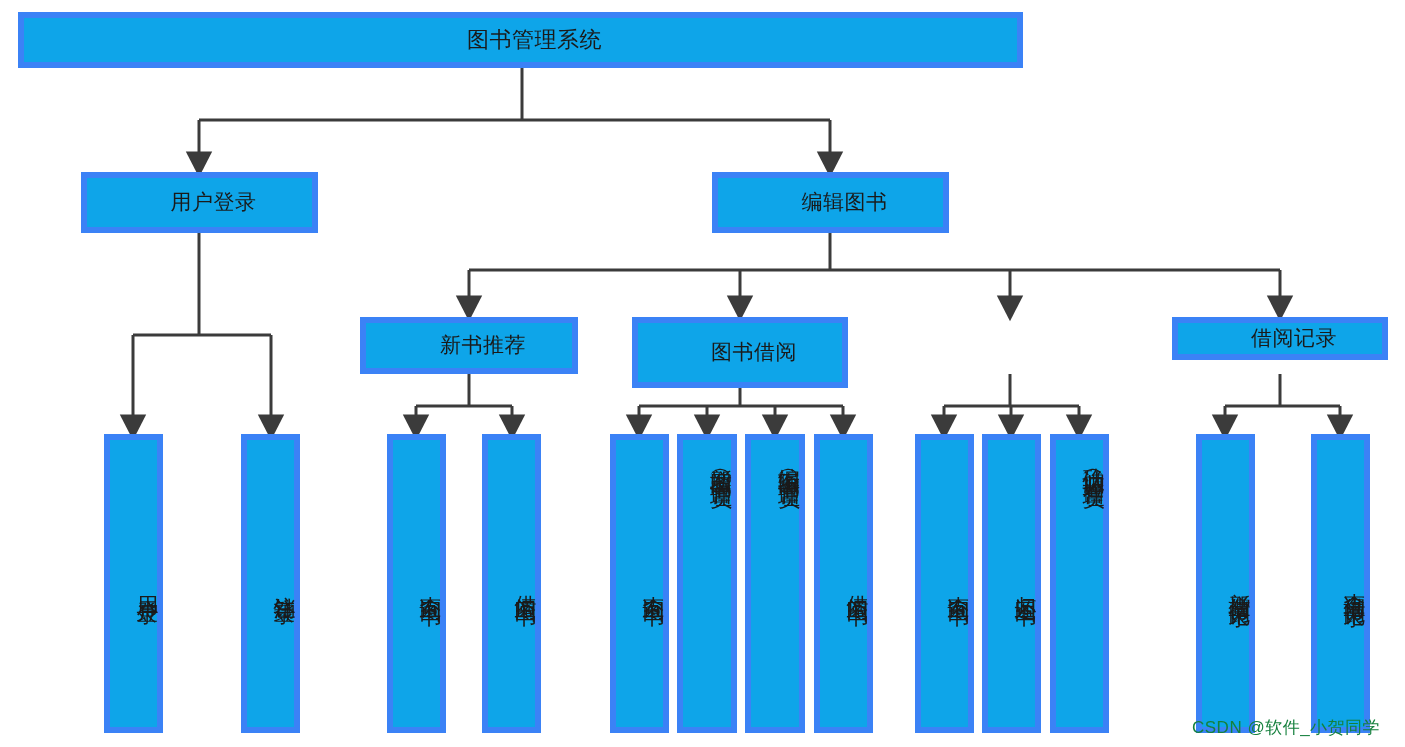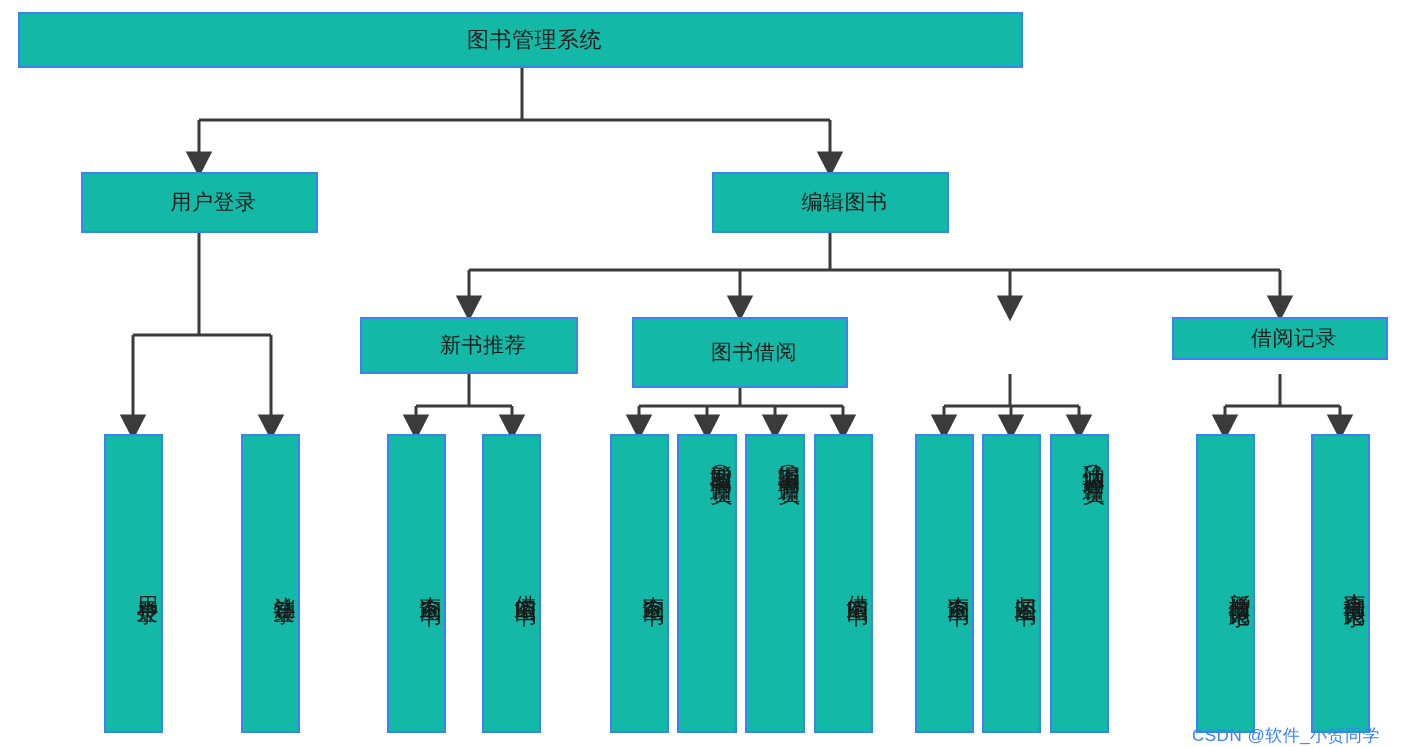--- a/index.html
+++ b/index.html
@@ -21,22 +21,22 @@
     position: absolute;
     left: 0;
     top: 0;
     width: 1405px;
     height: 747px;
     pointer-events: none;
   }
   .node {
     position: absolute;
     box-sizing: border-box;
-    border: 2px solid #3b82f6;
-    background: #14b8a6;
+    border: 6px solid #3b82f6;
+    background: #0ea5e9;
     display: flex;
     align-items: center;
     justify-content: center;
     color: #1a1a1a;
     padding-left: 28px;
   }
   .node .label {
     display: block;
     text-align: center;
     line-height: 1.18;
@@ -62,25 +62,24 @@
     letter-spacing: 3px;
     white-space: nowrap;
   }
   .node.vert.center {
     align-items: center;
     padding-top: 0;
   }
   .watermark {
     position: absolute;
     font-size: 17px;
-    color: #3b82f6;
+    color: #15803d;
     letter-spacing: 0.5px;
     white-space: nowrap;
     user-select: none;
-    margin-top: 8px;
   }
 </style>
 </head>
 <body>
 
 <div id="canvas">
 
   <svg class="connectors" viewBox="0 0 1405 747">
     <defs>
       <marker id="arrow" markerWidth="11" markerHeight="11" refX="4.2" refY="5" orient="auto" markerUnits="strokeWidth">

